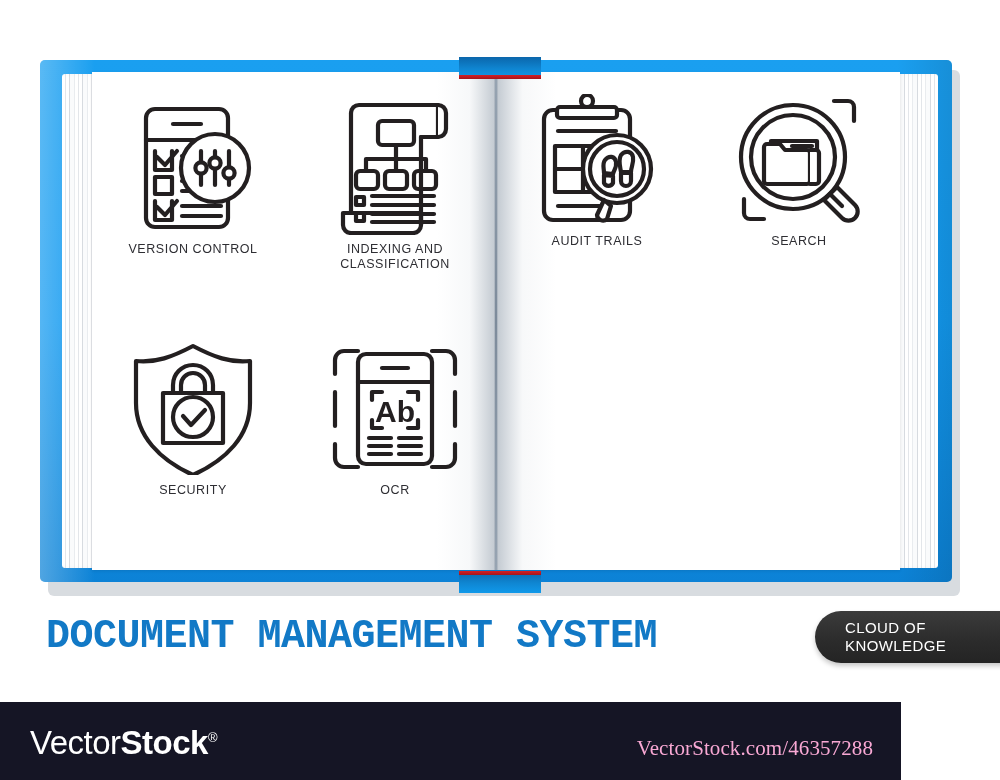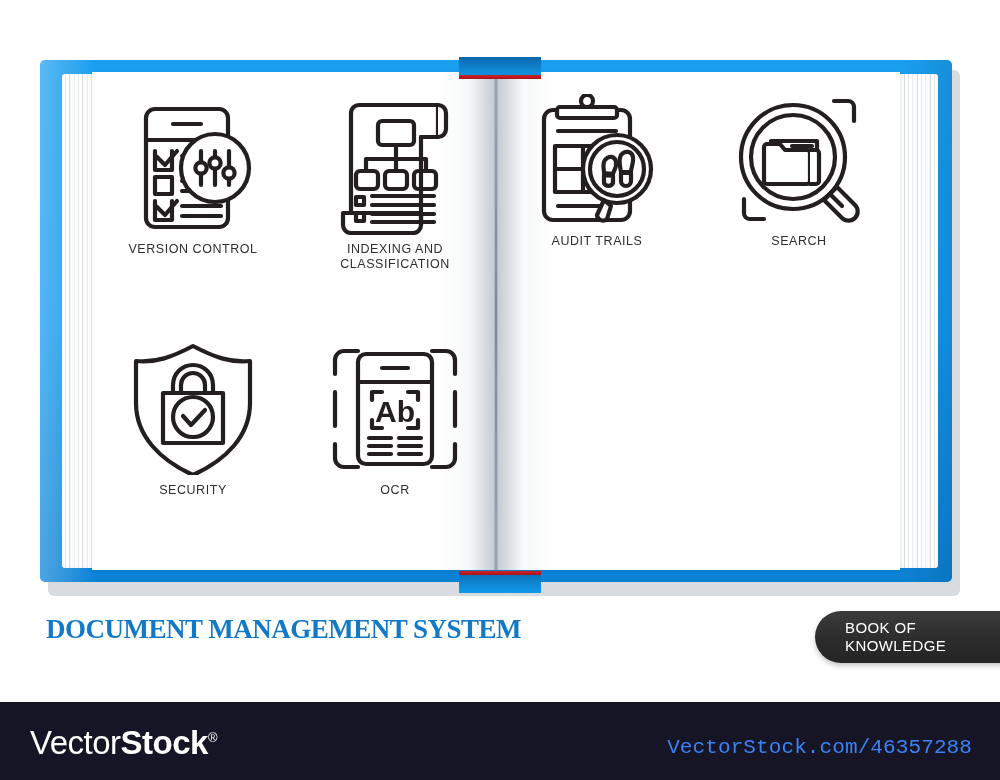--- a/index.html
+++ b/index.html
@@ -106,55 +106,55 @@
     margin-top:4px;
     font-family:"Liberation Sans", sans-serif;
     font-size:12.5px; letter-spacing:.55px;
     color:#2e2e33; text-align:center; line-height:15px;
     text-transform:uppercase; font-weight:400;
   }
 
   
   .title {
     position:absolute; left:46px; top:614px;
-    font-family:Liberation Serif, serif;
-    font-weight:700; font-size:27px; letter-spacing:-0.5px;
+    font-family:Liberation Mono, monospace;
+    font-weight:700; font-size:40px; letter-spacing:-0.5px;
     color:#1279c6; white-space:nowrap;
   }
   .badge {
     position:absolute; left:815px; top:611px;
     width:210px; height:52px;
     background: linear-gradient(180deg,#3b3b3b 0%, #2b2b2b 60%, #242424 100%);
     border-radius:26px 0 0 26px;
     box-shadow: 0 3px 5px rgba(0,0,0,.22);
   }
   .badge-text {
     position:absolute; left:30px; top:8px;
     color:#ffffff; font-family:"Liberation Sans", sans-serif;
     font-size:15px; line-height:18px; letter-spacing:.4px; font-weight:400;
     white-space:pre-line;
   }
 
   
   .footer {
-    position:absolute; left:0; bottom:0; width:1000px; height:78px;
+    position:absolute; left:0; bottom:0; width:901px; height:78px;
     background:#151525;
   }
   .vs-logo {
     position:absolute; left:30px; top:22px;
     font-family:"Liberation Sans", sans-serif;
     font-size:33px; color:#ffffff; letter-spacing:-0.5px;
   }
   .vs-logo .light { font-weight:300; }
   .vs-logo .bold { font-weight:700; }
   .vs-logo .reg { font-size:13px; vertical-align:super; font-weight:300; }
   .vs-url {
     position:absolute; right:28px; top:34px;
-    font-family:Liberation Mono, monospace;
-    font-size:21px; color:#3b82f6; letter-spacing:.1px;
+    font-family:Liberation Serif, serif;
+    font-size:21px; color:#f9a8d4; letter-spacing:.1px;
   }
 </style>
 </head>
 <body>
 
 <div id="stage">
 
   <div class="book-wrap">
     <div class="book-shadow"></div>
     <div class="book-cover">
@@ -319,21 +319,21 @@
         </div>
         <div class="cell-label">OCR</div>
       </div>
 
     </div>
   </div>
 
   <div class="title">DOCUMENT MANAGEMENT SYSTEM</div>
 
   <div class="badge">
-    <div class="badge-text">BOOK OF
+    <div class="badge-text">CLOUD OF
 KNOWLEDGE</div>
   </div>
 
   <div class="footer">
     <div class="vs-logo">
       <span class="light">Vector</span><span class="bold">Stock</span><span class="reg">®</span>
     </div>
     <div class="vs-url">VectorStock.com/46357288</div>
   </div>
 

